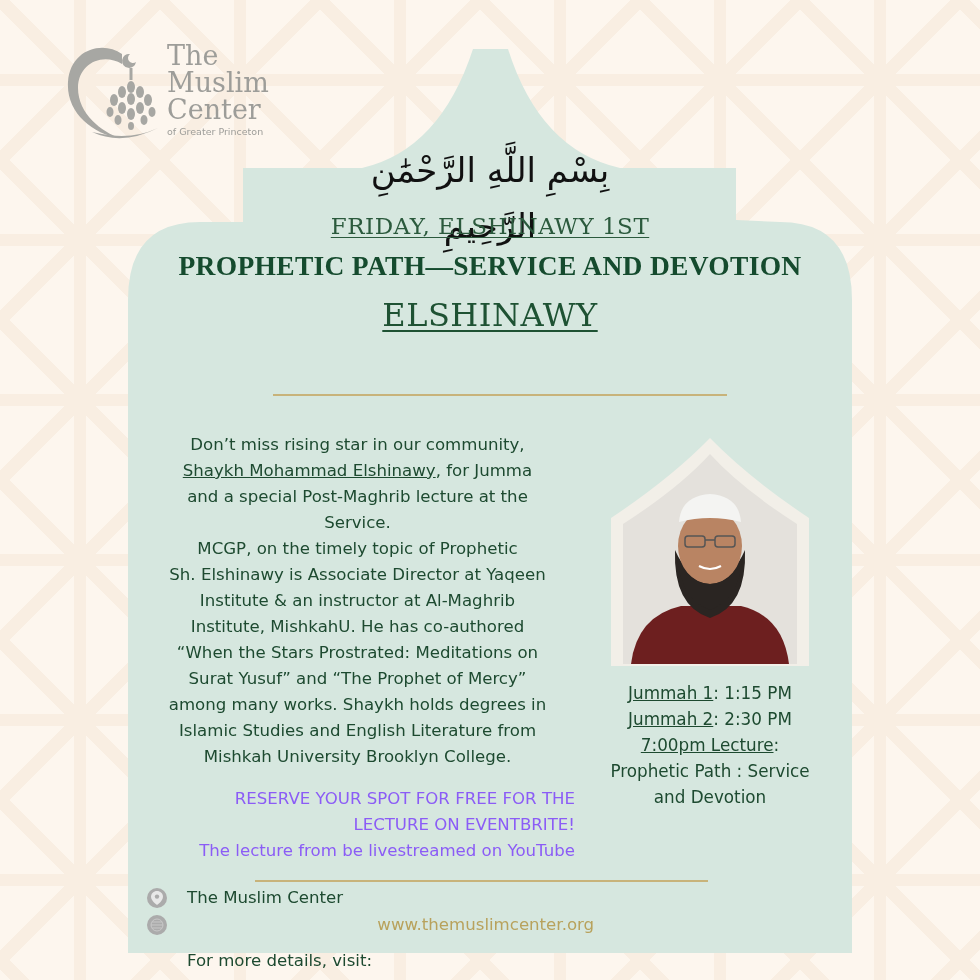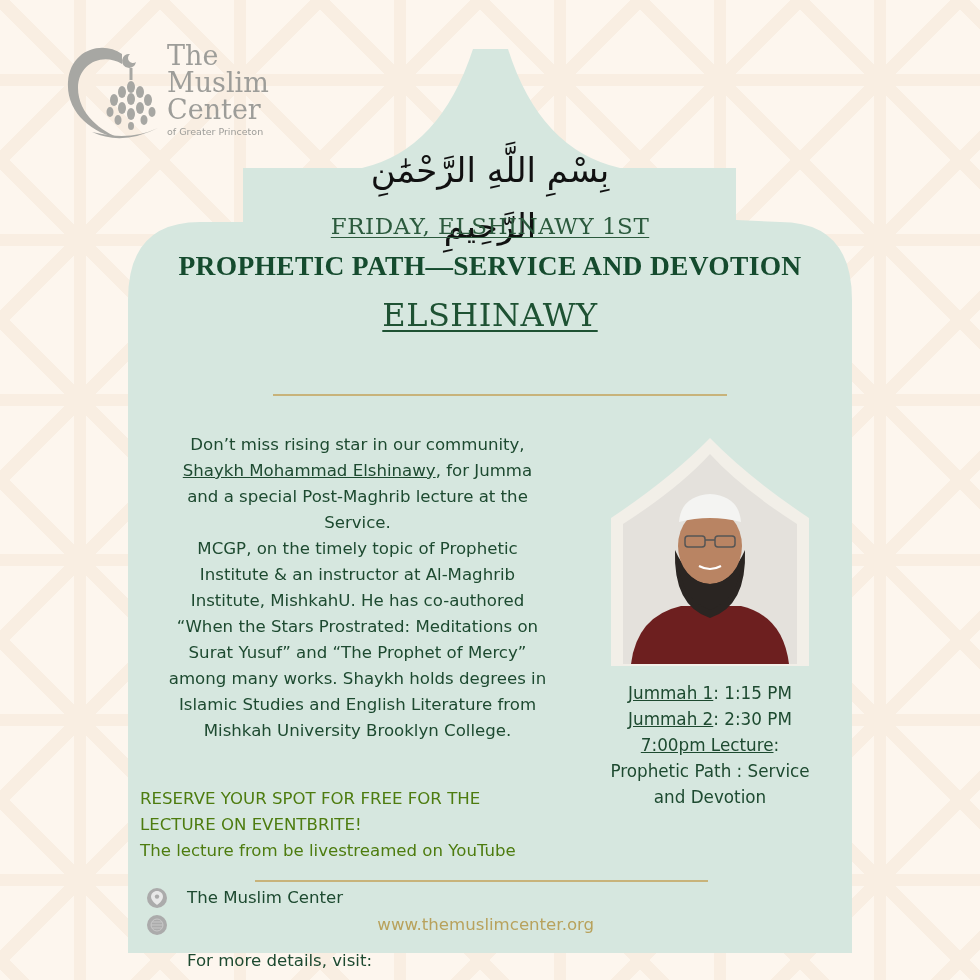--- a/index.html
+++ b/index.html
@@ -34,21 +34,21 @@
     .date { top: 213px; font-family: "DejaVu Serif", serif; font-size: 23px; letter-spacing: 0.5px;
       text-decoration: underline; text-decoration-thickness: 1px; text-underline-offset: 3px; color: #2b5a3d; }
     .event-title { top: 250px; font-family: "Liberation Serif", serif; font-weight: bold; font-size: 27.5px; color: #154b2e; letter-spacing: 0.3px; }
     .speaker { top: 290px; font-family: "DejaVu Serif", serif; font-size: 32px; line-height: 50px; color: #1e5233;
       text-decoration: underline; text-decoration-thickness: 2px; text-underline-offset: 4px; letter-spacing: 0.5px; }
     .gold-line { position: absolute; height: 2px; background: #c8b37a; }
 
     .body-col { position: absolute; left: 140px; width: 435px; text-align: center; color: #1d4a30;
       font-size: 16.6px; line-height: 26px; }
     .body-col .u { text-decoration: underline; }
-    .reserve { position: absolute; left: 140px; width: 435px; top: 786px; text-align: left; color: #4d7c0f; font-size: 16.6px; line-height: 26px; }
+    .reserve { position: absolute; left: 140px; width: 435px; top: 786px; text-align: right; color: #8b5cf6; font-size: 16.6px; line-height: 26px; }
 
     .photo-frame { position: absolute; left: 611px; top: 438px; width: 198px; height: 228px; }
     .schedule { position: absolute; left: 580px; width: 260px; top: 680px; text-align: center; color: #1d4a30; font-size: 16.8px; line-height: 26px; }
     .schedule .u { text-decoration: underline; }
 
     .footer-row { position: absolute; left: 147px; display: flex; align-items: flex-start; color: #1d4a30; font-size: 16.6px; }
     .footer-row .ic { width: 20px; height: 20px; border-radius: 50%; background: #ababab; margin-right: 20px; display: flex; align-items: center; justify-content: center; }
     .link { color: #b8a25c; }
   </style>
 </head>
@@ -102,20 +102,21 @@
 </div>
 
 <div class="gold-line" style="left:273px; top:394px; width:454px;"></div>
 
 <div class="body-col" style="top:432px;">
   <div>Don’t miss rising star in our community,</div>
   <div><span class="u">Shaykh Mohammad Elshinawy</span><span>, for Jumma</span></div>
   <div>and a special Post-Maghrib lecture at the</div>
   <div>Service.</div>
   <div>MCGP, on the timely topic of Prophetic</div>
+  <div>Sh. Elshinawy is Associate Director at Yaqeen</div>
   <div>Institute &amp; an instructor at Al-Maghrib</div>
   <div>Institute, MishkahU.  He has co-authored</div>
   <div>“When the Stars Prostrated: Meditations on</div>
   <div>Surat Yusuf” and “The Prophet of Mercy”</div>
   <div>among many works. Shaykh holds degrees in</div>
   <div>Islamic Studies  and English Literature from</div>
   <div>Mishkah University Brooklyn College.</div>
 </div>
 
 <div class="reserve">

